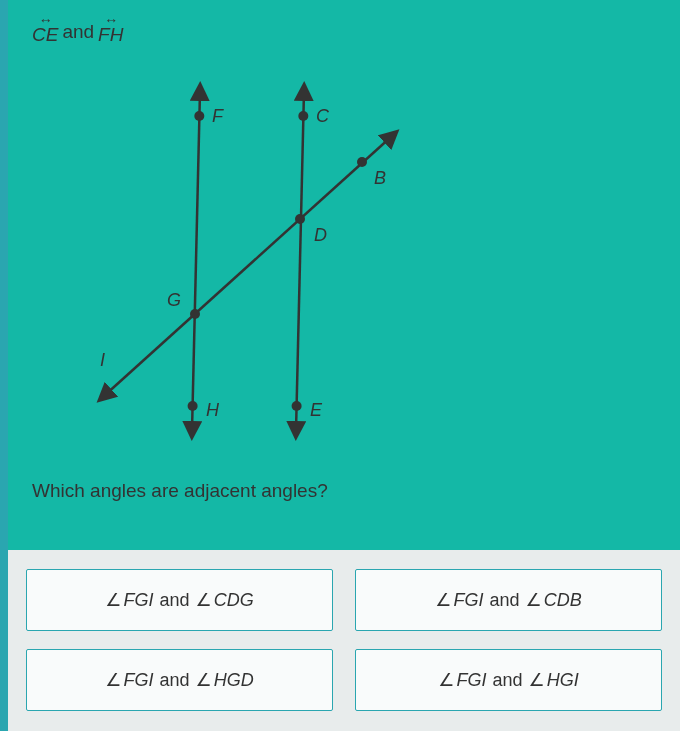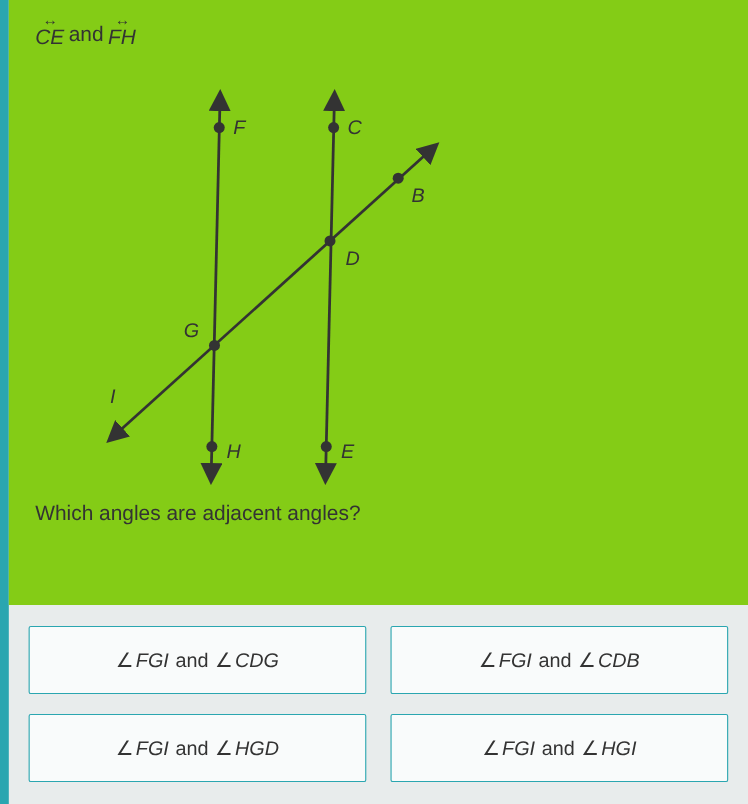--- a/index.html
+++ b/index.html
@@ -13,21 +13,21 @@
     }
     .left-accent {
       position: absolute;
       left: 0; top: 0;
       width: 8px; height: 100%;
       background: #2aa6b0;
     }
     .content {
       position: absolute;
       left: 8px; top: 0; right: 0;
-      background: #84cc16;
+      background: #14b8a6;
       padding: 18px 24px 0 24px;
       height: 550px;
     }
     .prompt {
       font-size: 19px;
       color: #333;
       margin-bottom: 20px;
       display: flex;
       align-items: center;
       flex-wrap: wrap;
@@ -50,21 +50,21 @@
     }
     .diagram-wrap {
       width: 100%;
       display: flex;
       justify-content: flex-start;
       padding-left: 40px;
     }
     .question {
       font-size: 19px;
       color: #333;
-      margin-top: 1px;
+      margin-top: 24px;
     }
     .answers {
       position: absolute;
       left: 8px; right: 0;
       top: 555px;
       padding: 14px 18px;
       display: grid;
       grid-template-columns: 1fr 1fr;
       gap: 18px 22px;
     }

